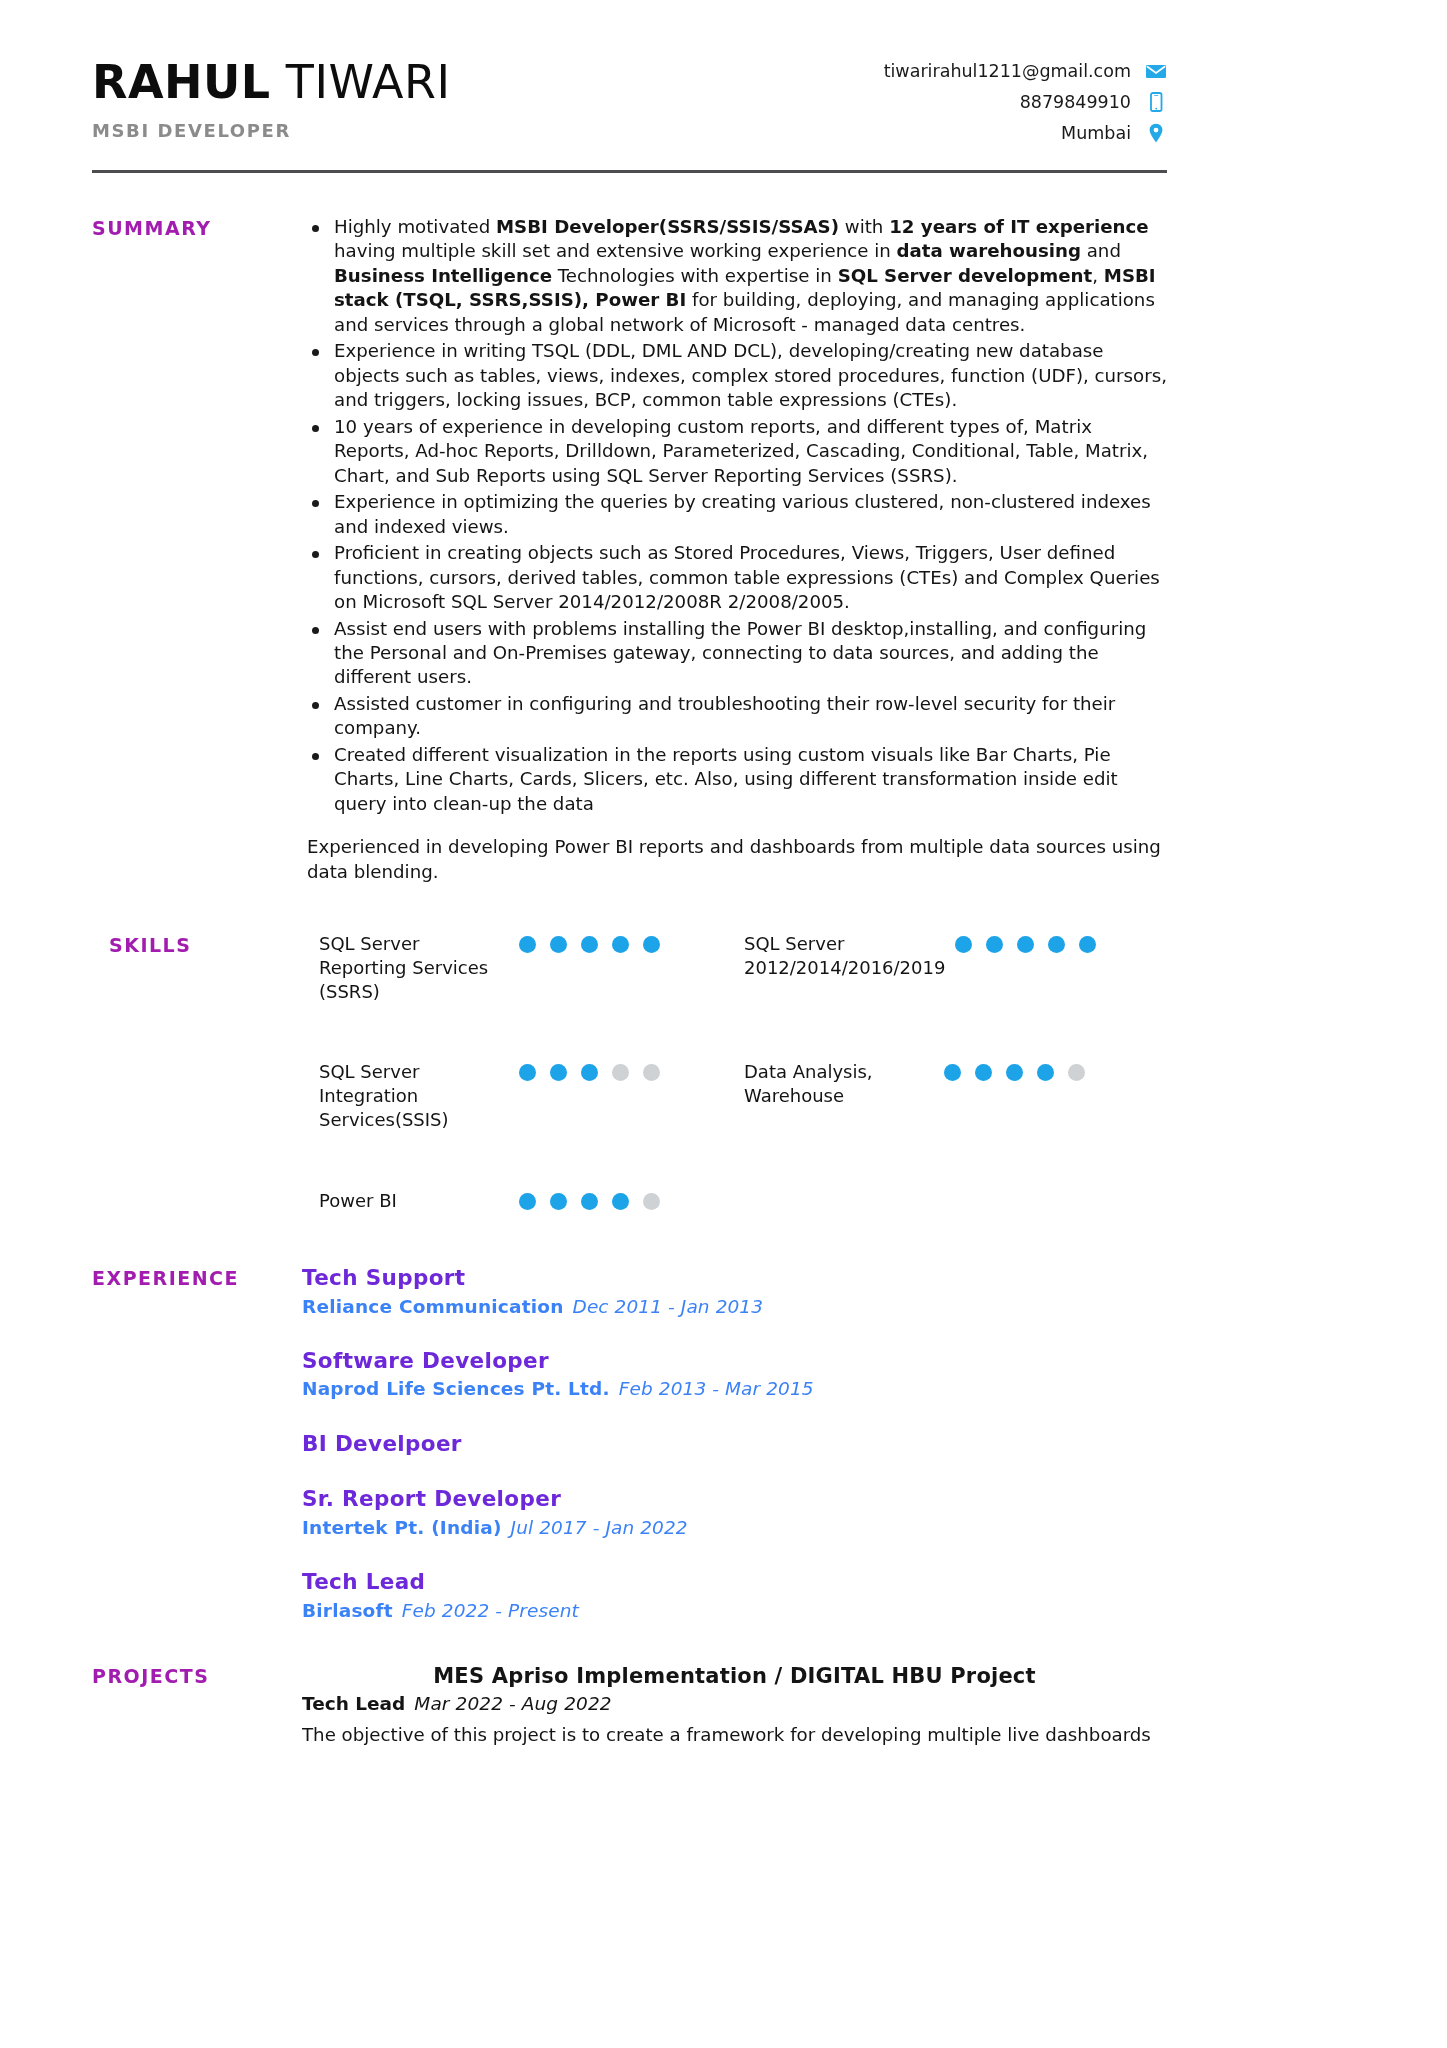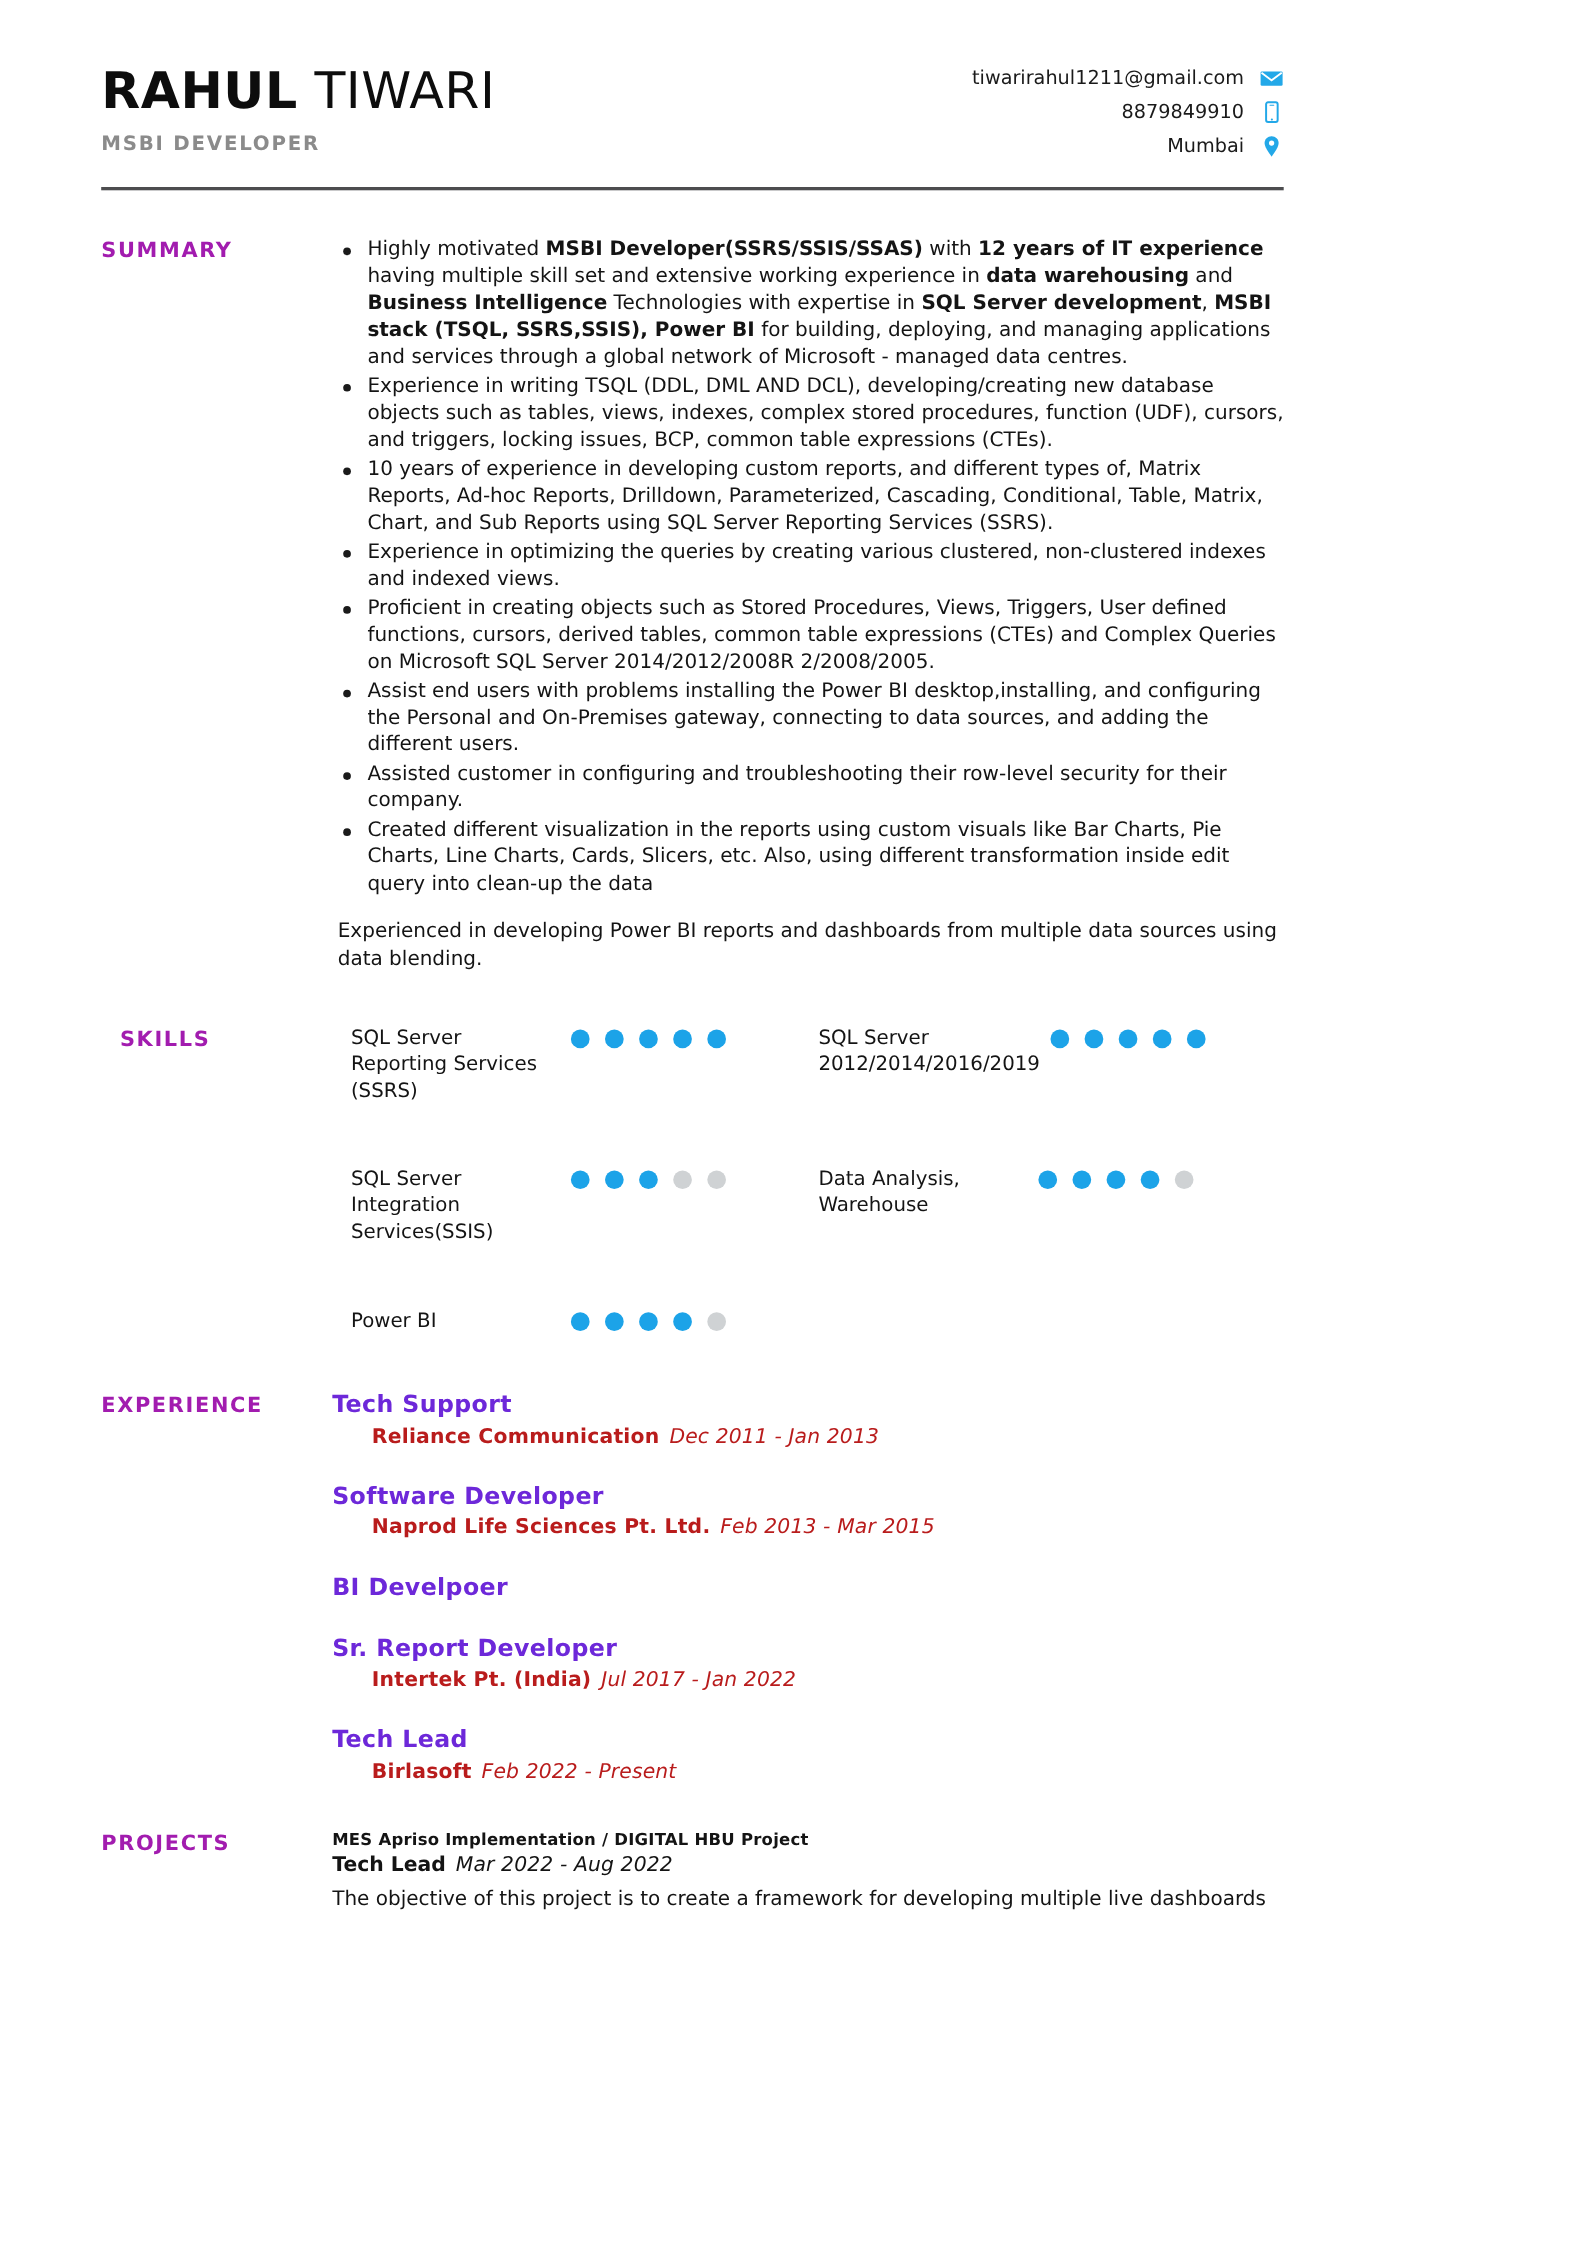--- a/index.html
+++ b/index.html
@@ -183,42 +183,42 @@
     font-size: 21.5px;
     font-weight: 700;
     letter-spacing: 0.35px;
     color: #6d28d9;
     line-height: 1.25;
   }
   .job-meta {
     margin-top: 3px;
     font-size: 18.5px;
     line-height: 1.3;
-    color: #b91c1c;
-    margin-left: 36px;
+    color: #3b82f6;
   }
   .job-company {
     font-weight: 700;
     letter-spacing: 0.2px;
   }
   .job-dates {
     font-style: italic;
     font-weight: 400;
     margin-left: 9px;
     letter-spacing: 0.1px;
   }
 
   
   #projects-section { margin-top: 40px; }
   .project-title {
-    font-size: 15px;
+    font-size: 21px;
     font-weight: 700;
     letter-spacing: 0.2px;
     color: #141414;
     line-height: 1.25;
+    text-align: center;
   }
   .project-meta {
     margin-top: 2px;
     font-size: 18.5px;
     line-height: 1.3;
     color: #141414;
   }
   .project-role { font-weight: 700; }
   .project-desc {
     margin-top: 7px;

